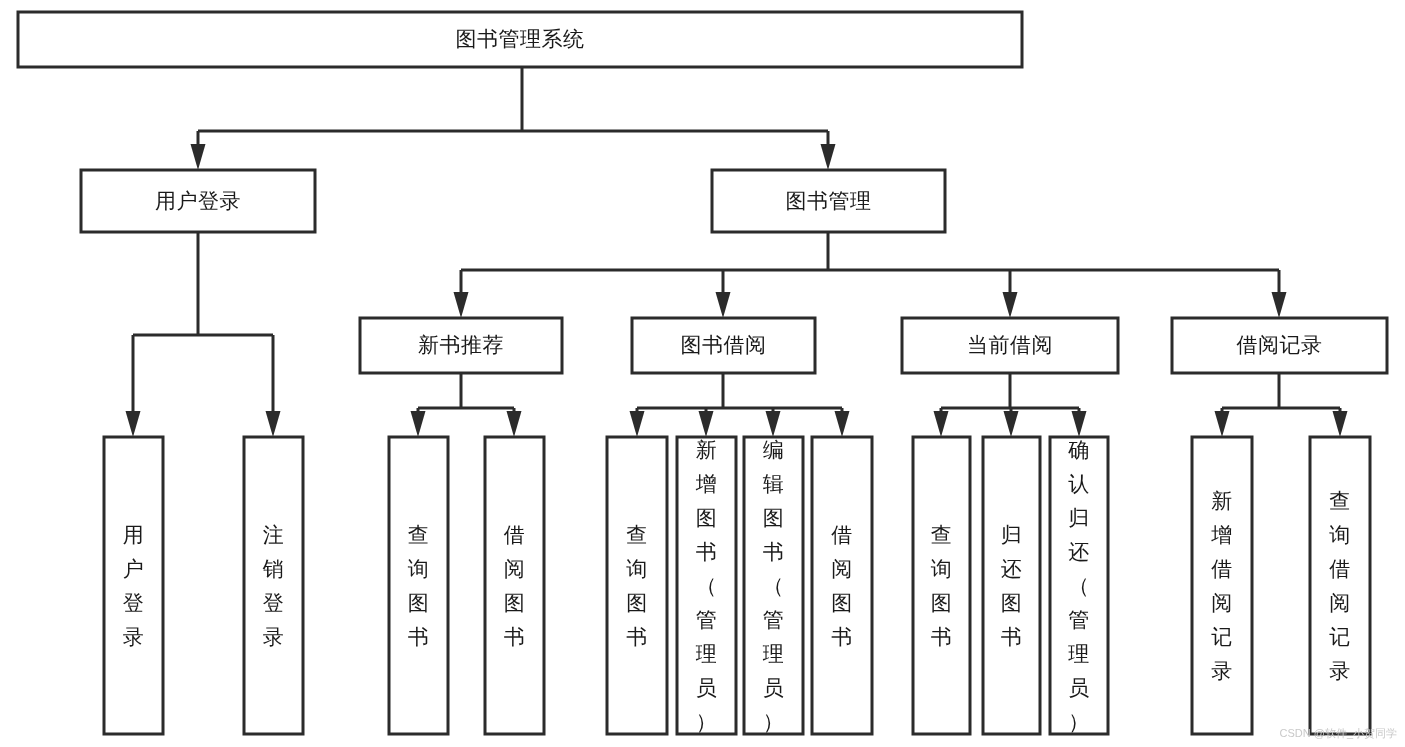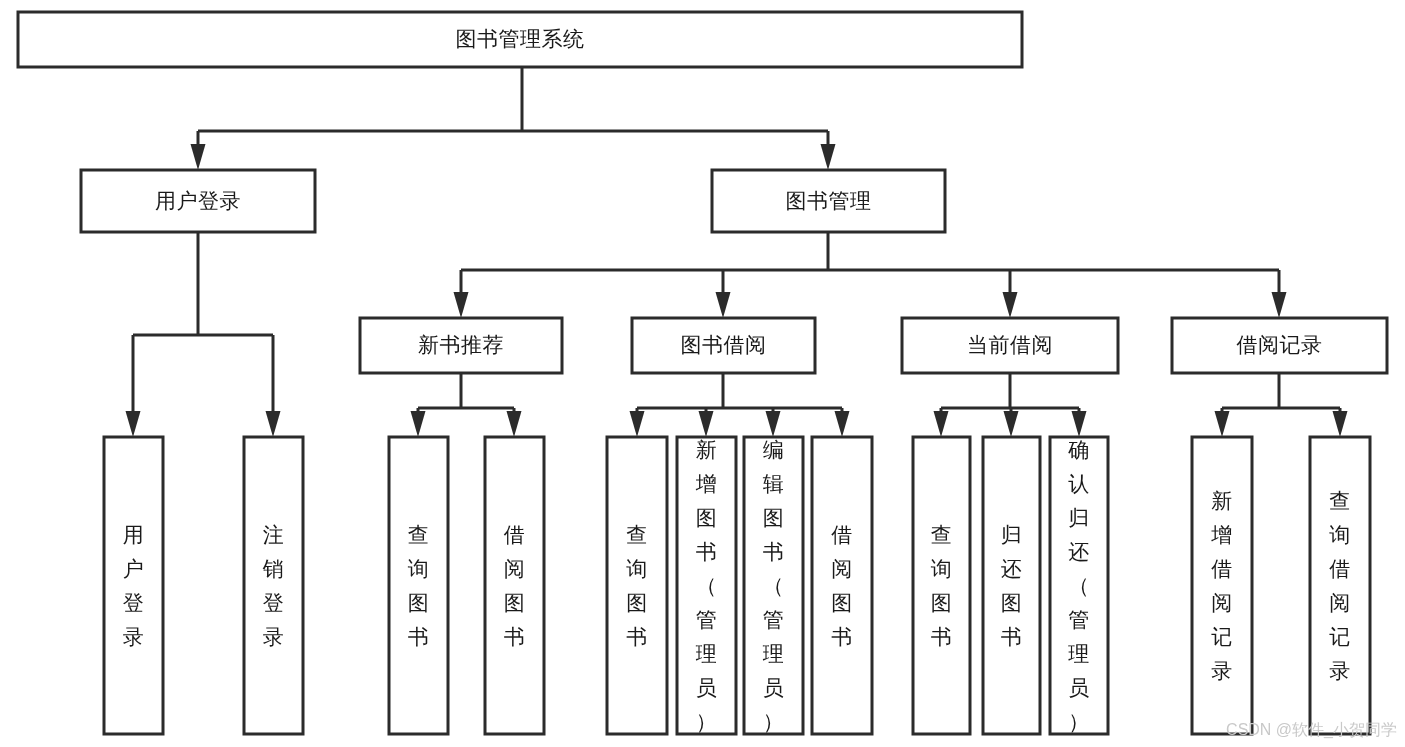--- a/index.html
+++ b/index.html
@@ -56,21 +56,21 @@
   }
   .arrow-head {
     fill: #2b2b2b;
     stroke: none;
   }
   .watermark {
     position: absolute;
     right: 8px;
     bottom: 6px;
     font-family: "Liberation Sans", "DejaVu Sans", sans-serif;
-    font-size: 16px;
+    font-size: 11px;
     color: #c9c9c9;
     white-space: nowrap;
     user-select: none;
     pointer-events: none;
   }
 </style>
 </head>
 <body>
 
 <div id="diagram-root">

